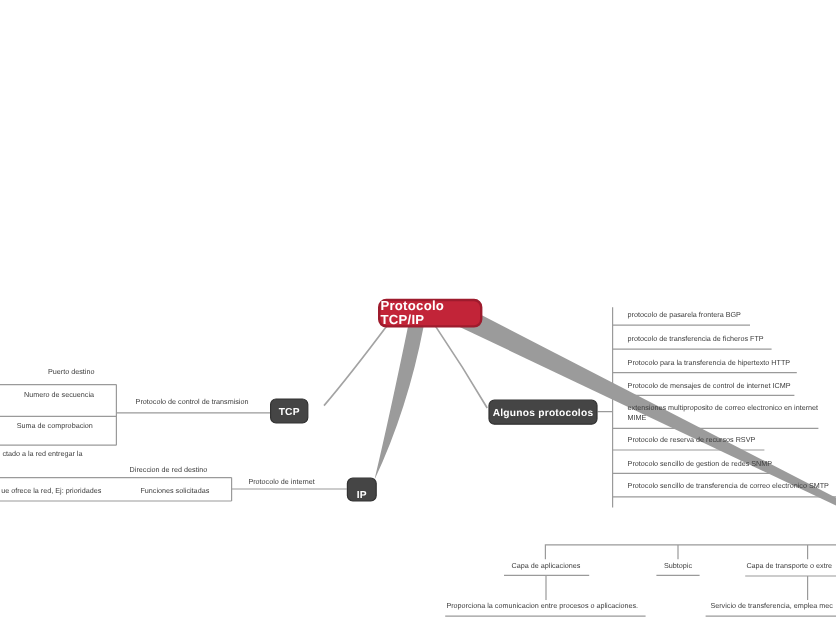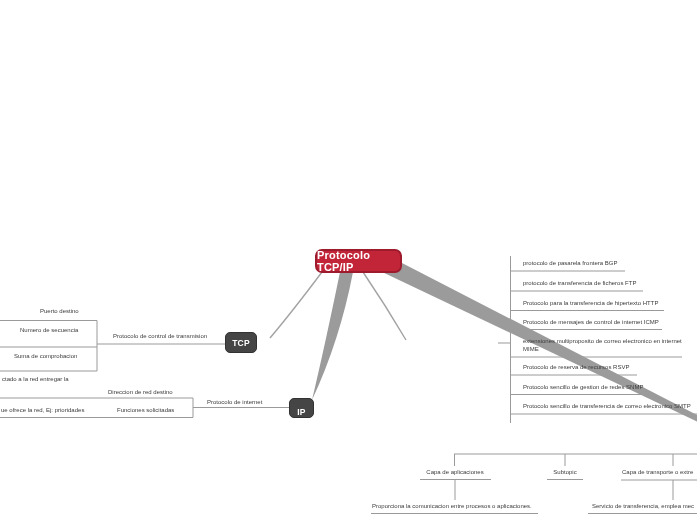--- a/index.html
+++ b/index.html
@@ -79,20 +79,23 @@
 
   <div class="node dark" style="left:289px;top:398px;width:25px;height:20px;align-items:flex-end;">
     <span>IP</span>
   </div>
   <div class="t" style="left:207px;top:399px;">Protocolo de internet</div>
   <div class="t" style="left:108px;top:389px;">Direccion de red destino</div>
   <div class="t" style="left:117px;top:407px;">Funciones solicitadas</div>
   <div class="t" style="left:2px;top:376px;">ctado a la red entregar la</div>
   <div class="t" style="left:1px;top:407px;">ue ofrece la red, Ej: prioridades</div>
 
+  <div class="node dark" style="left:407px;top:333px;width:91px;height:21px;">
+    <span>Algunos protocolos</span>
+  </div>
   <div class="t" style="left:523px;top:260px;">protocolo de pasarela frontera BGP</div>
   <div class="t" style="left:523px;top:280px;">protocolo de transferencia de ficheros FTP</div>
   <div class="t" style="left:523px;top:299.5px;">Protocolo para la transferencia de hipertexto HTTP</div>
   <div class="t" style="left:523px;top:319px;">Protocolo de mensajes de control de internet ICMP</div>
   <div class="t wrap" style="left:523px;top:338px;width:172px;">extensiones multiproposito de correo electronico en internet MIME</div>
   <div class="t" style="left:523px;top:364px;">Protocolo de reserva de recursos RSVP</div>
   <div class="t" style="left:523px;top:383.5px;">Protocolo sencillo de gestion de redes SNMP</div>
   <div class="t" style="left:523px;top:403px;">Protocolo sencillo de transferencia de correo electronico SMTP</div>
 
   <div class="t center" style="left:455px;top:469px;">Capa de aplicaciones</div>

